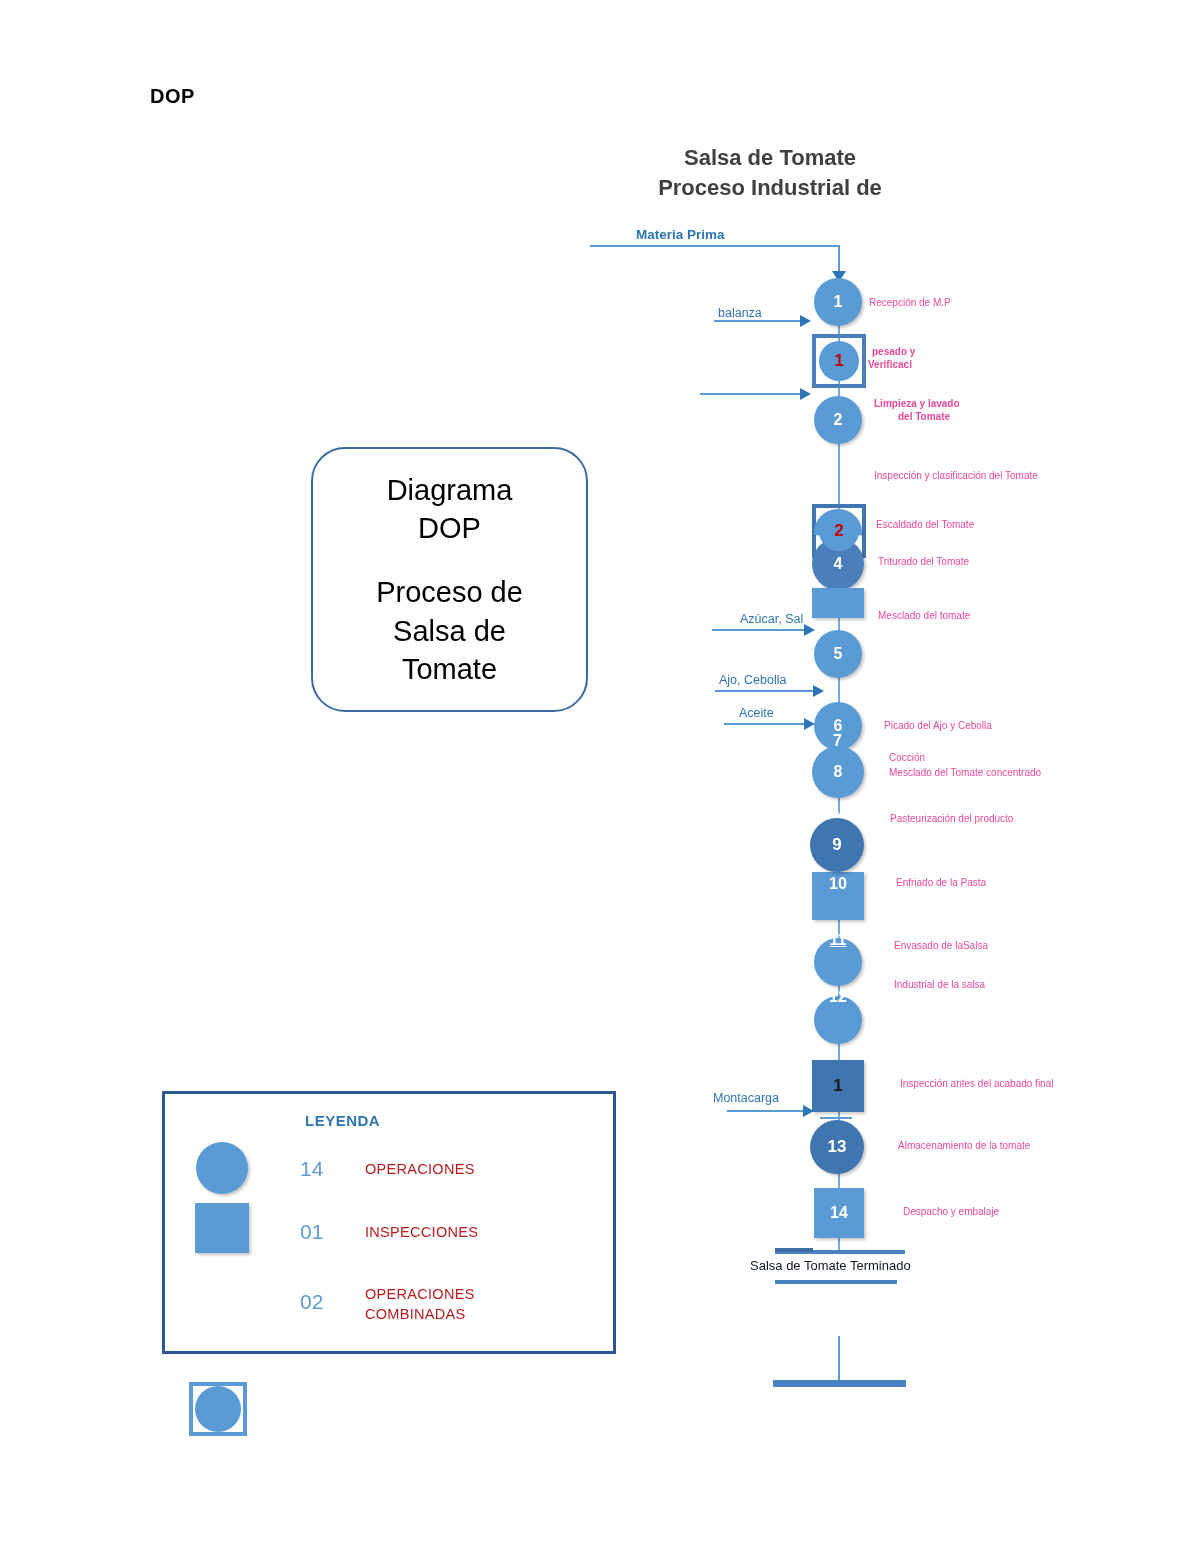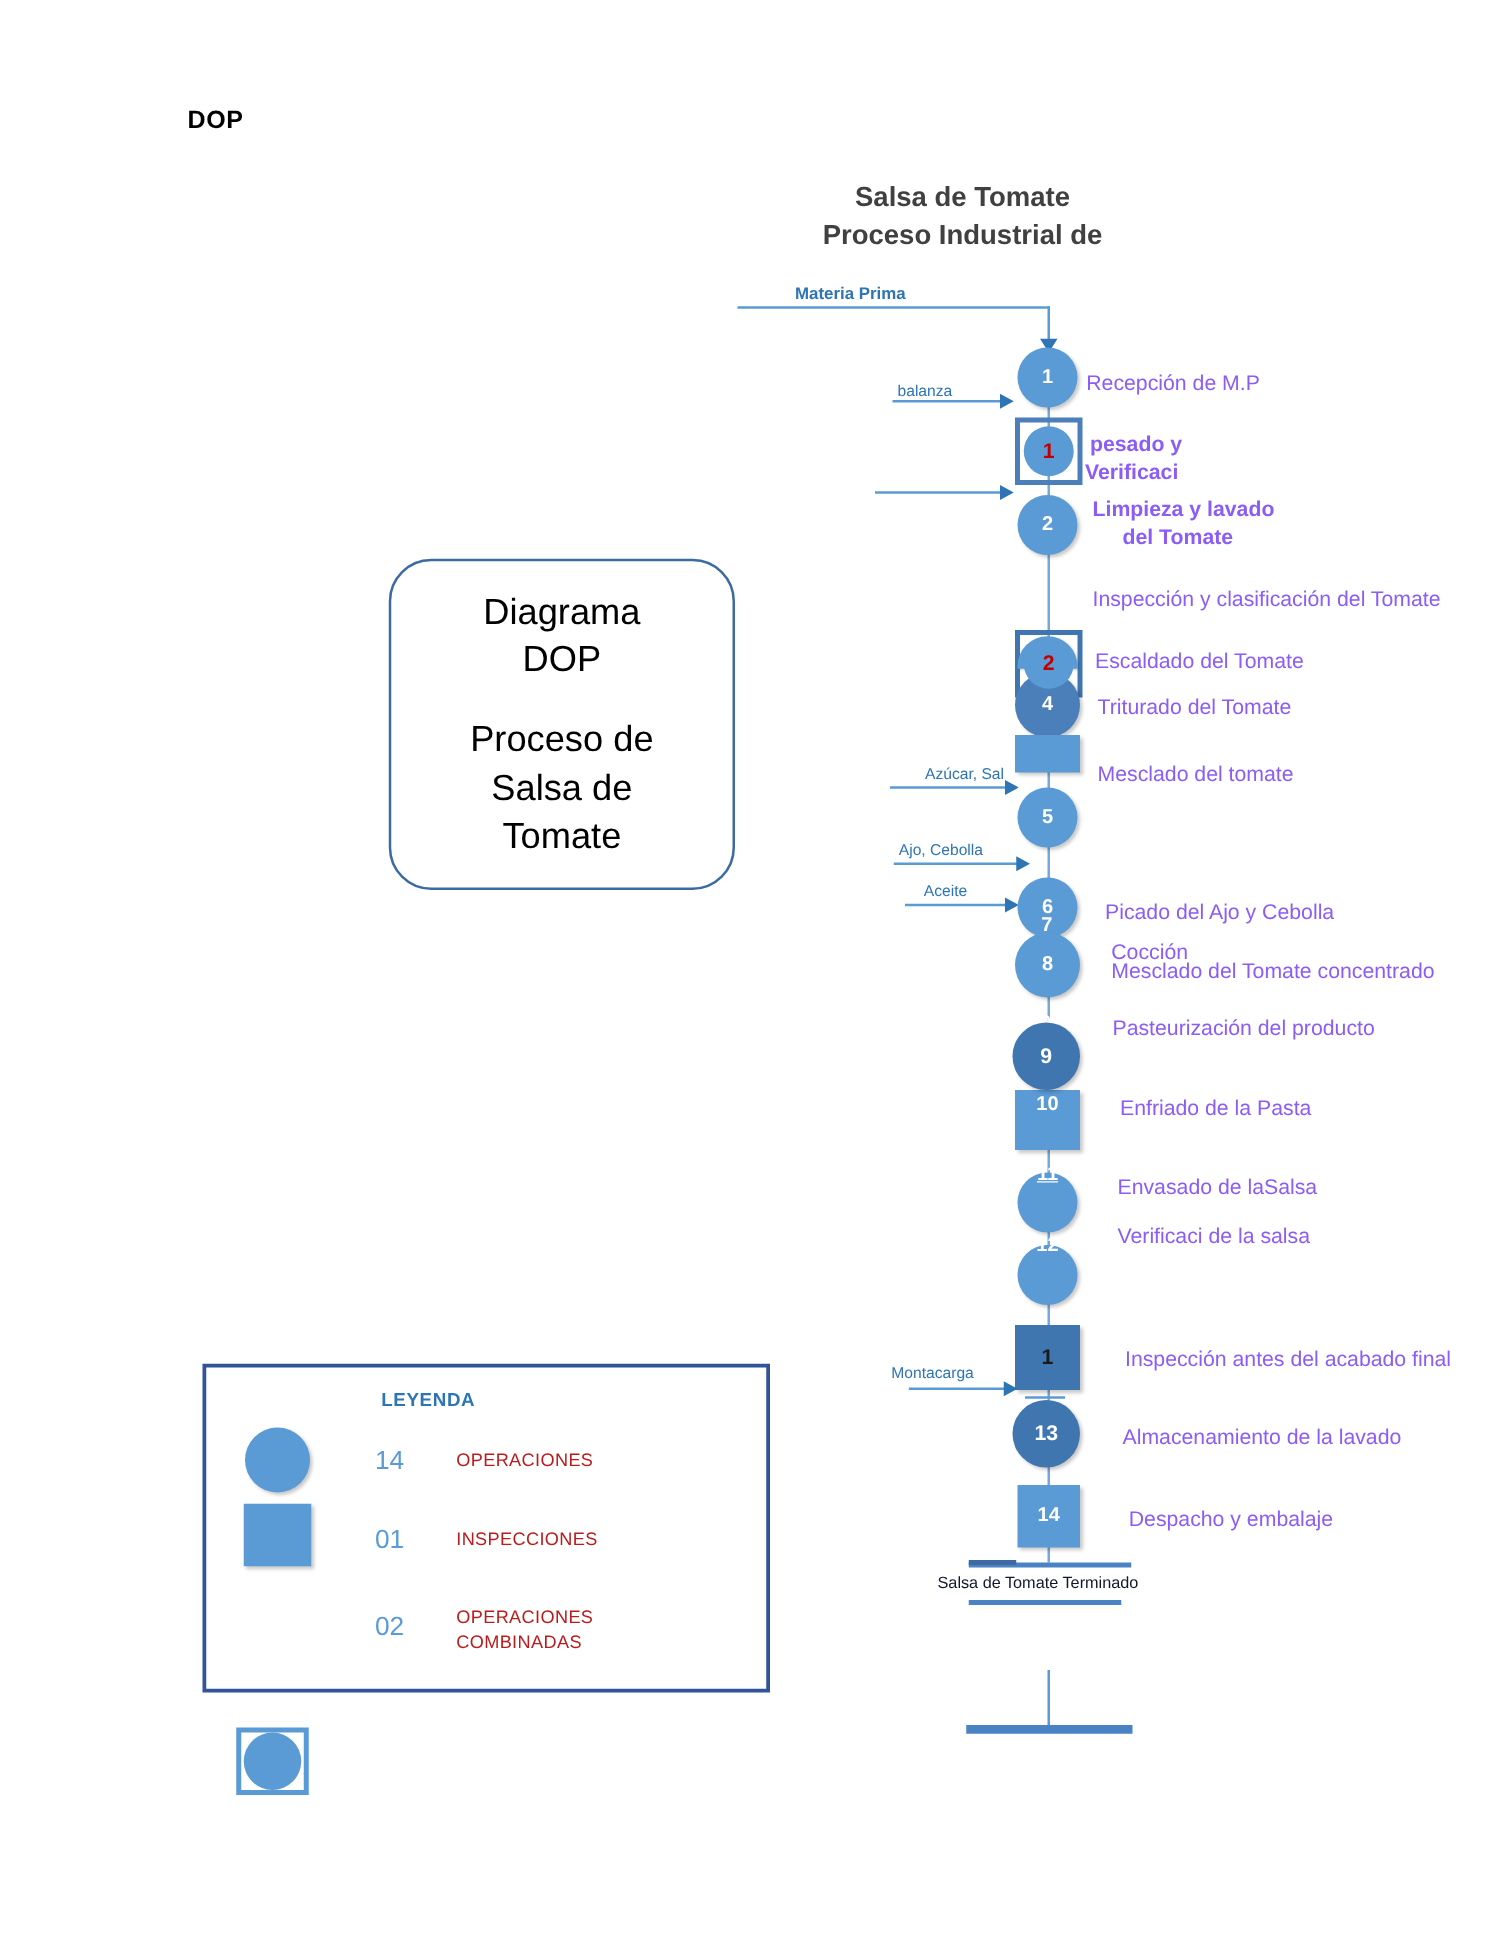--- a/index.html
+++ b/index.html
@@ -72,21 +72,21 @@
 
   
   .halfcircle{
     width:48px;height:26px;background:#5b9bd5;
     border-radius:48px 48px 0 0;
     box-shadow:1px 1px 2px rgba(0,0,0,.2);
   }
 
   
   .rlabel{
-    color:#8b5cf6;font-size:17px;line-height:1.3;white-space:nowrap;
+    color:#ec4899;font-size:10px;line-height:1.3;white-space:nowrap;
   }
   .rlabel.bold{font-weight:bold;}
 
   
   .llabel{color:#2e75b6;font-size:12.5px;white-space:nowrap;text-align:right;}
 
   .arrowhead{
     width:0;height:0;border-top:6px solid transparent;
     border-bottom:6px solid transparent;border-left:11px solid #2e75b6;
   }
@@ -243,37 +243,37 @@
 <div class="abs rlabel" style="left:896px;top:876px;">Enfriado de la Pasta</div>
 
 <div class="abs node-circle light" style="left:814px;top:938px;width:48px;height:48px;font-size:16px;align-items:flex-start;">
   <span style="margin-top:-7px;text-decoration:underline;">11</span>
 </div>
 <div class="abs rlabel" style="left:894px;top:939px;">Envasado de laSalsa</div>
 
 <div class="abs node-circle light" style="left:814px;top:996px;width:48px;height:48px;font-size:16px;align-items:flex-start;">
   <span style="margin-top:-8px;">12</span>
 </div>
-<div class="abs rlabel" style="left:894px;top:978px;">Verificaci de la salsa</div>
+<div class="abs rlabel" style="left:894px;top:978px;">Industrial de la salsa</div>
 
 <div class="abs node-rect darker" style="left:812px;top:1060px;width:52px;height:52px;font-size:17px;color:#1a1a1a;">
   <span>1</span>
 </div>
 <div class="abs rlabel" style="left:900px;top:1077px;">Inspección antes del acabado final</div>
 
 <div class="abs llabel" style="left:713px;top:1091px;">Montacarga</div>
 <div class="abs hline" style="left:727px;top:1110px;width:82px;"></div>
 <div class="abs arrowhead" style="left:803px;top:1105px;"></div>
 
 <div class="abs hline" style="left:820px;top:1117px;width:32px;"></div>
 
 <div class="abs node-circle darker" style="left:810px;top:1120px;width:54px;height:54px;font-size:17px;">
   <span>13</span>
 </div>
-<div class="abs rlabel" style="left:898px;top:1139px;">Almacenamiento de la lavado</div>
+<div class="abs rlabel" style="left:898px;top:1139px;">Almacenamiento de la tomate</div>
 
 <div class="abs node-rect light" style="left:814px;top:1188px;width:50px;height:50px;font-size:16px;">
   <span>14</span>
 </div>
 <div class="abs rlabel" style="left:903px;top:1205px;">Despacho y embalaje</div>
 
 <div class="abs thickline" style="left:775px;top:1250px;width:130px;"></div>
 <div class="abs thickline" style="left:775px;top:1248px;width:38px;height:4px;background:#3c6ba1;"></div>
 <div class="abs" style="left:750px;top:1258px;color:#0f172a;font-size:13px;">Salsa de Tomate Terminado</div>
 <div class="abs thickline" style="left:775px;top:1280px;width:122px;"></div>

